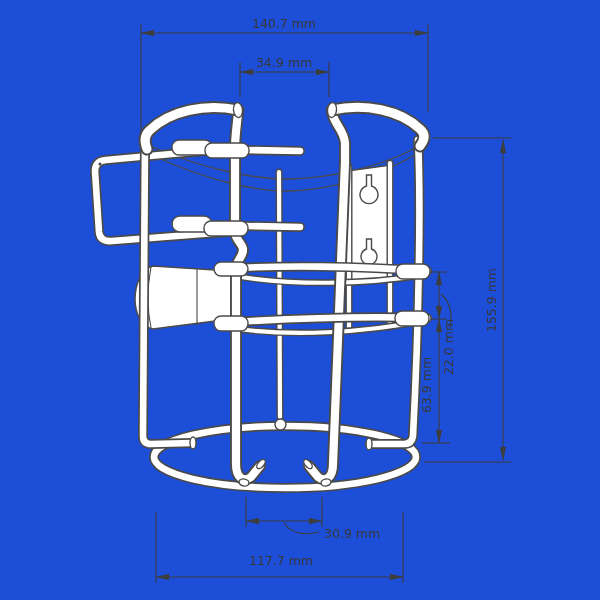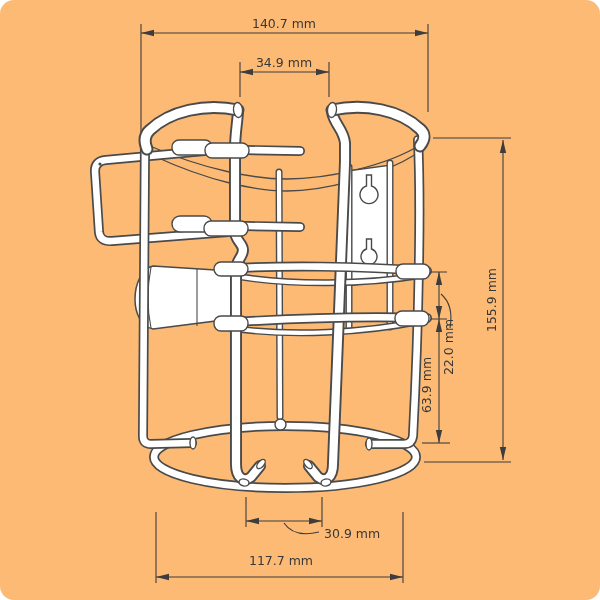--- a/index.html
+++ b/index.html
@@ -1,17 +1,17 @@
 <!DOCTYPE html>
 <html><head>
 <meta charset="utf-8">
 <style>
   html,body{margin:0;padding:0;background:#ffffff;}
-  .stage{width:600px;height:600px;background:#fdba74;position:relative;overflow:hidden;
-         font-family:"DejaVu Sans","Liberation Sans",sans-serif;border-radius:14px;}
+  .stage{width:600px;height:600px;background:#1d4ed8;position:relative;overflow:hidden;
+         font-family:"DejaVu Sans","Liberation Sans",sans-serif;}
   svg{display:block;}
   
   .wo{fill:none;stroke:#4a4a4a;stroke-linecap:round;stroke-linejoin:round;}
   .wi{fill:none;stroke:#ffffff;stroke-linecap:round;stroke-linejoin:round;}
   .rimo{stroke-width:13px;} .rimi{stroke-width:9px;}
   .ao{stroke-width:12px;}  .ai{stroke-width:8.2px;}
   .bo{stroke-width:10px;}  .bi{stroke-width:6.6px;}
   .co{stroke-width:7px;}   .ci{stroke-width:4.2px;}
   .ln{fill:none;stroke:#4a4a4a;stroke-width:1.3px;}
   .fill{fill:#ffffff;stroke:#4a4a4a;stroke-width:1.5px;}

